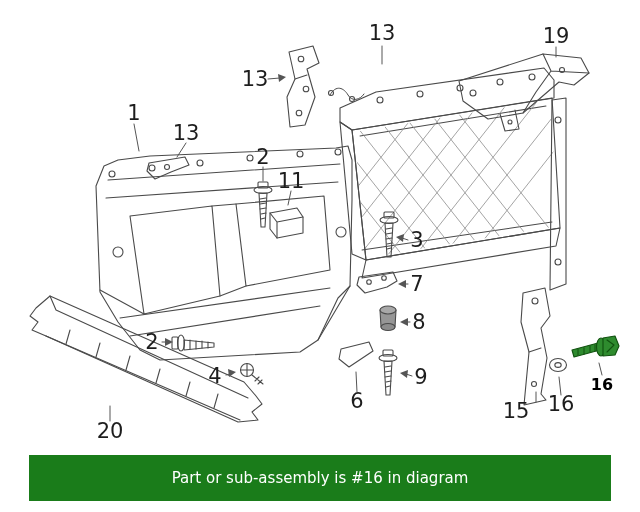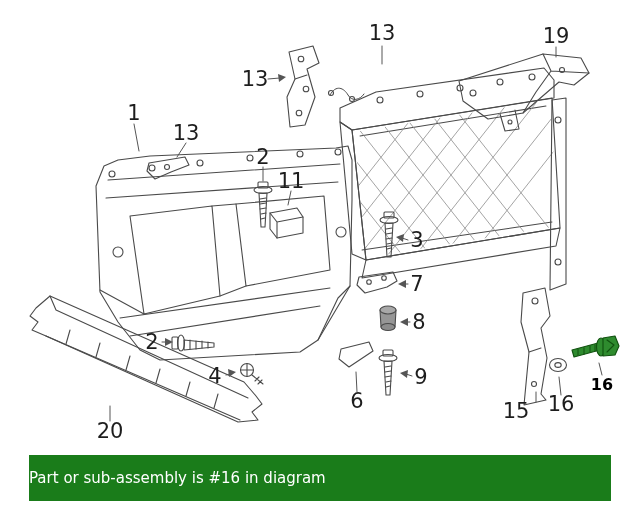--- a/index.html
+++ b/index.html
@@ -2,21 +2,21 @@
 <html><head>
 <meta charset="utf-8">
 <style>
   html,body{margin:0;padding:0;}
   body{width:640px;height:512px;background:#ffffff;font-family:"DejaVu Sans","Liberation Sans",sans-serif;}
   .stage{position:relative;width:640px;height:512px;background:#ffffff;overflow:hidden;}
   .art{position:absolute;left:0;top:0;}
   .callout{position:absolute;transform:translate(-50%,-50%);font-size:21px;line-height:1;color:#1d1d1d;user-select:none;}
   .callout.big{font-size:16px;font-weight:700;color:#000;}
   .banner{position:absolute;left:29px;top:455px;width:582px;height:46px;background:#1a7c1a;color:#ffffff;
-          display:flex;flex-direction:column;align-items:flex-start;justify-content:center;}
+          display:flex;flex-direction:column;align-items:center;justify-content:center;}
   .banner .line{font-size:15px;line-height:21px;white-space:nowrap;}
 </style>
 </head>
 <body>
 
 <div class="stage">
 
   <svg class="art" width="640" height="512" viewBox="0 0 640 512" fill="none" stroke="#4a4a4a" stroke-width="1.1" stroke-linejoin="round" stroke-linecap="round">
 
     <defs>

